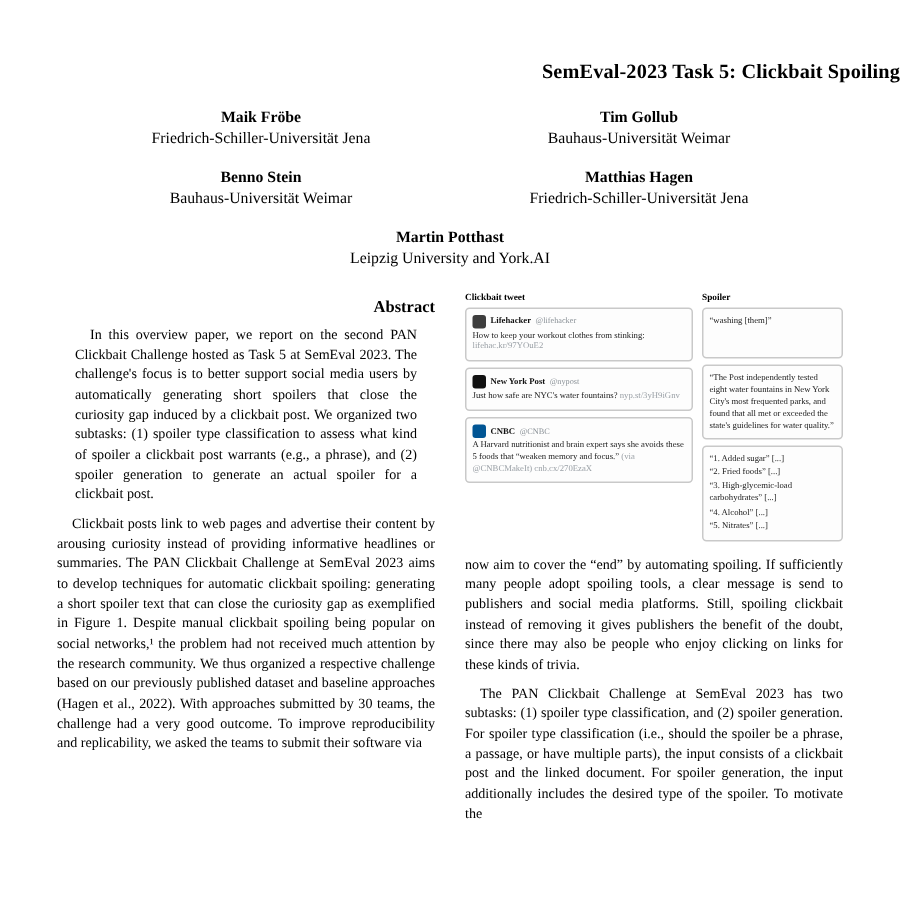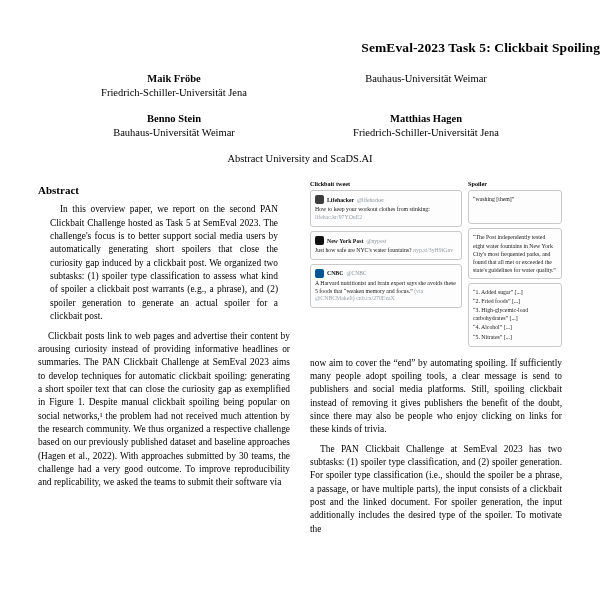--- a/index.html
+++ b/index.html
@@ -57,21 +57,21 @@
     display: flex;
     margin-top: 14px;
     padding: 0 38px;
     gap: 20px;
   }
   .col {
     width: 252px;
     flex: 0 0 252px;
   }
   .section-head {
-    text-align: left;
+    text-align: right;
     font-size: 11px;
     font-weight: bold;
     margin: 4px 0 7px 0;
   }
   .section-head-left {
     font-size: 11px;
     font-weight: bold;
     margin: 12px 0 6px 0;
   }
   p.body {
@@ -172,36 +172,38 @@
 
   <div class="title">SemEval-2023 Task 5: Clickbait Spoiling</div>
 
   <div class="authors">
     <div class="author-row">
       <div class="author-col">
         <div class="author-name">Maik Fröbe</div>
         <div class="author-aff">Friedrich-Schiller-Universität Jena</div>
       </div>
       <div class="author-col">
+        <div class="author-name">Tim Gollub</div>
         <div class="author-aff">Bauhaus-Universität Weimar</div>
       </div>
     </div>
     <div class="author-row">
       <div class="author-col">
         <div class="author-name">Benno Stein</div>
         <div class="author-aff">Bauhaus-Universität Weimar</div>
       </div>
       <div class="author-col">
         <div class="author-name">Matthias Hagen</div>
         <div class="author-aff">Friedrich-Schiller-Universität Jena</div>
       </div>
     </div>
     <div class="author-row">
       <div class="author-col single">
-        <div class="author-aff">Abstract University and ScaDS.AI</div>
+        <div class="author-name">Martin Potthast</div>
+        <div class="author-aff">Leipzig University and York.AI</div>
       </div>
     </div>
   </div>
 
   <div class="columns">
 
     <div class="col">
       <div class="abstract">
         <div class="section-head">Abstract</div>
         <p class="body">In this overview paper, we report on the second PAN Clickbait Challenge hosted as Task 5 at SemEval 2023. The challenge's focus is to better support social media users by automatically generating short spoilers that close the curiosity gap induced by a clickbait post. We organized two subtasks: (1) spoiler type classification to assess what kind of spoiler a clickbait post warrants (e.g., a phrase), and (2) spoiler generation to generate an actual spoiler for a clickbait post.</p>

